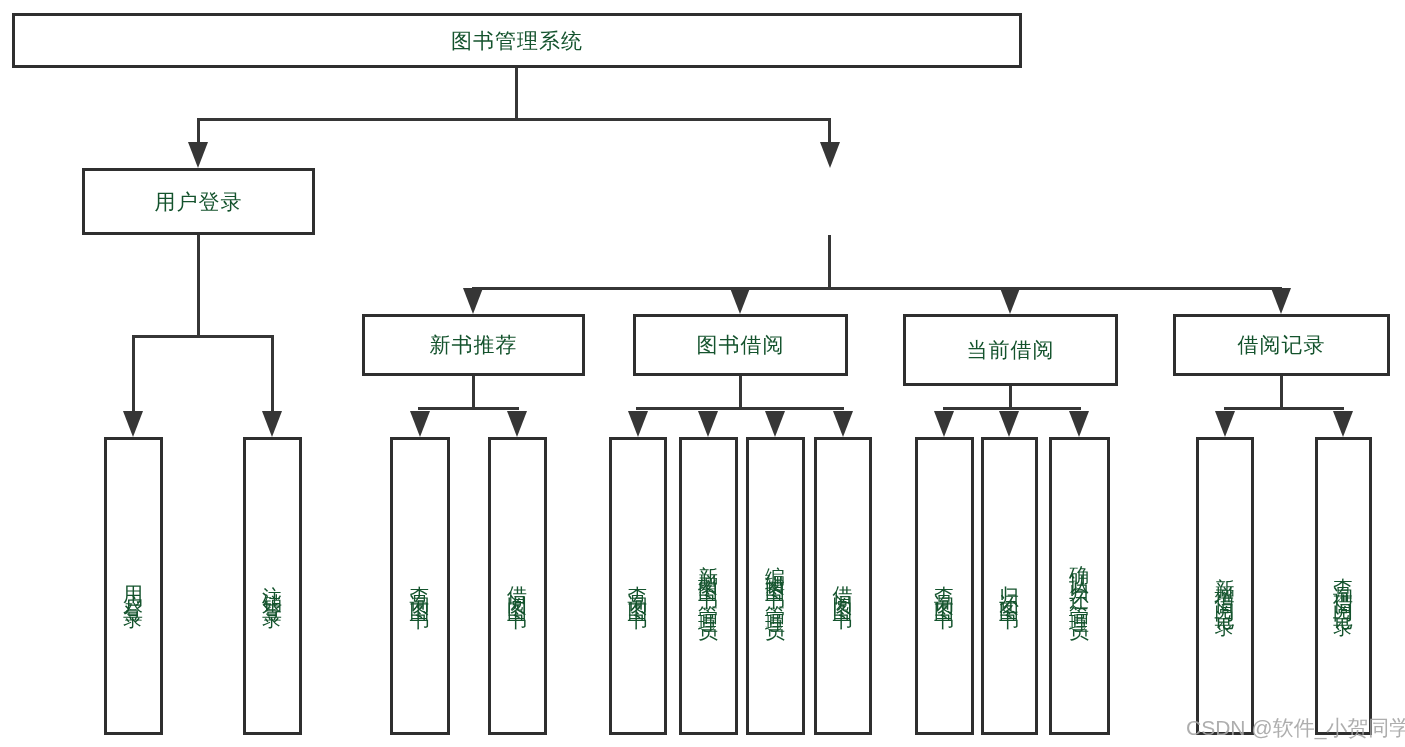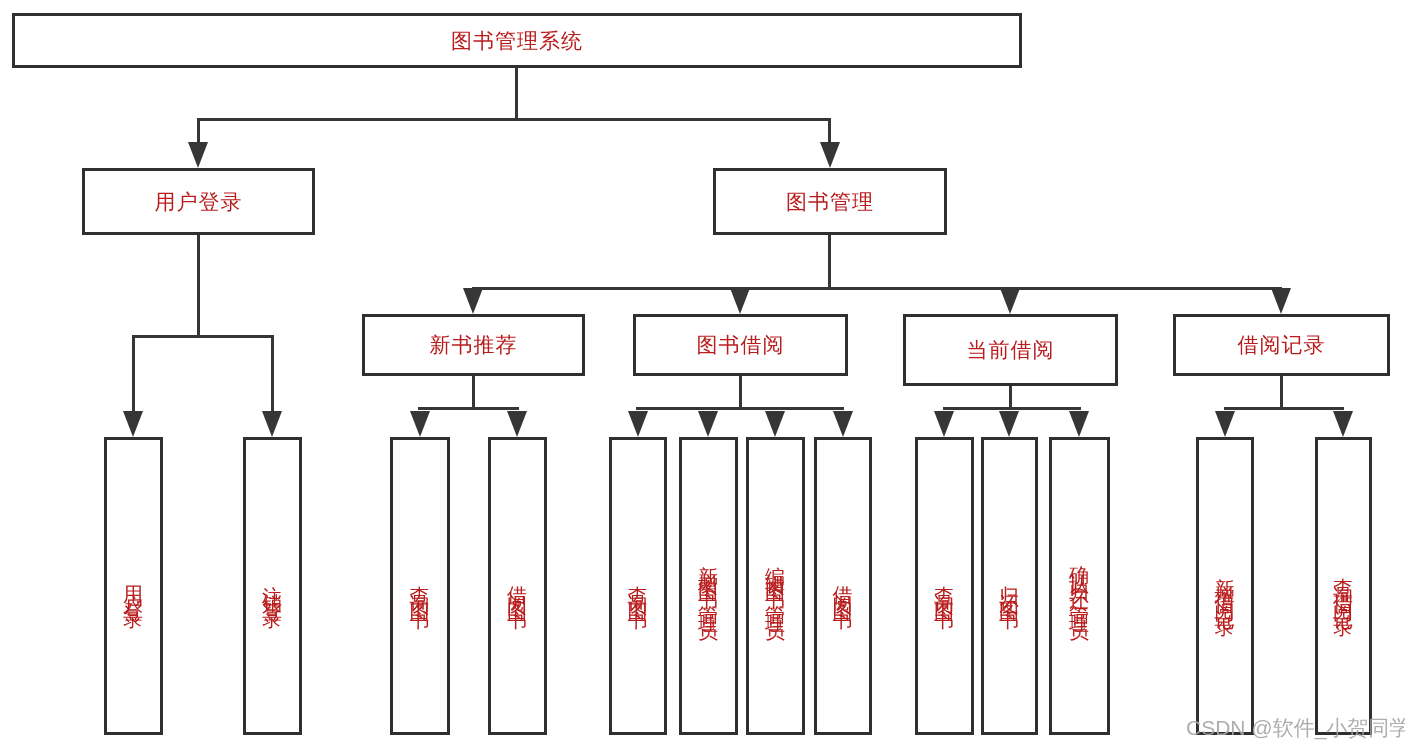--- a/index.html
+++ b/index.html
@@ -3,21 +3,21 @@
 <meta charset="utf-8">
 <style>
   html,body{margin:0;padding:0;background:#ffffff;}
   #canvas{
     position:relative;width:1405px;height:747px;background:#ffffff;overflow:hidden;
     font-family:"Liberation Sans","DejaVu Sans",sans-serif;color:#262626;
   }
   .box{
     position:absolute;background:#ffffff;border:3px solid #2f2f2f;box-sizing:border-box;
     display:flex;align-items:center;justify-content:center;text-align:center;
-    font-size:21px;letter-spacing:1px;color:#b91c1c;z-index:2;
+    font-size:21px;letter-spacing:1px;color:#14532d;z-index:2;
   }
   .vbox{
     writing-mode:vertical-rl;text-orientation:mixed;
     font-size:20px;letter-spacing:8px;line-height:1;
   }
   .vline{position:absolute;width:3px;background:#363636;z-index:1;}
   .hline{position:absolute;height:3px;background:#363636;z-index:1;}
   .arrow{
     position:absolute;width:0;height:0;z-index:1;
     border-left:10px solid transparent;border-right:10px solid transparent;
@@ -39,23 +39,20 @@
 
   <div class="vline" style="left:515px;top:68px;height:50px;"></div>
   <div class="hline" style="left:197px;top:118px;width:634px;"></div>
   <div class="vline" style="left:197px;top:118px;height:26px;"></div>
   <div class="arrow" style="left:188px;top:142px;"></div>
   <div class="vline" style="left:828px;top:118px;height:26px;"></div>
   <div class="arrow" style="left:820px;top:142px;"></div>
 
   <div class="box" style="left:82px;top:168px;width:233px;height:67px;">
     <span>用户登录</span>
-  </div>
-  <div class="box" style="left:713px;top:168px;width:234px;height:67px;">
-    <span>图书管理</span>
   </div>
 
   <div class="vline" style="left:197px;top:235px;height:100px;"></div>
   <div class="hline" style="left:132px;top:335px;width:142px;"></div>
   <div class="vline" style="left:132px;top:335px;height:77px;"></div>
   <div class="arrow" style="left:123px;top:411px;"></div>
   <div class="vline" style="left:271px;top:335px;height:77px;"></div>
   <div class="arrow" style="left:262px;top:411px;"></div>
 
   <div class="vline" style="left:828px;top:235px;height:52px;"></div>

